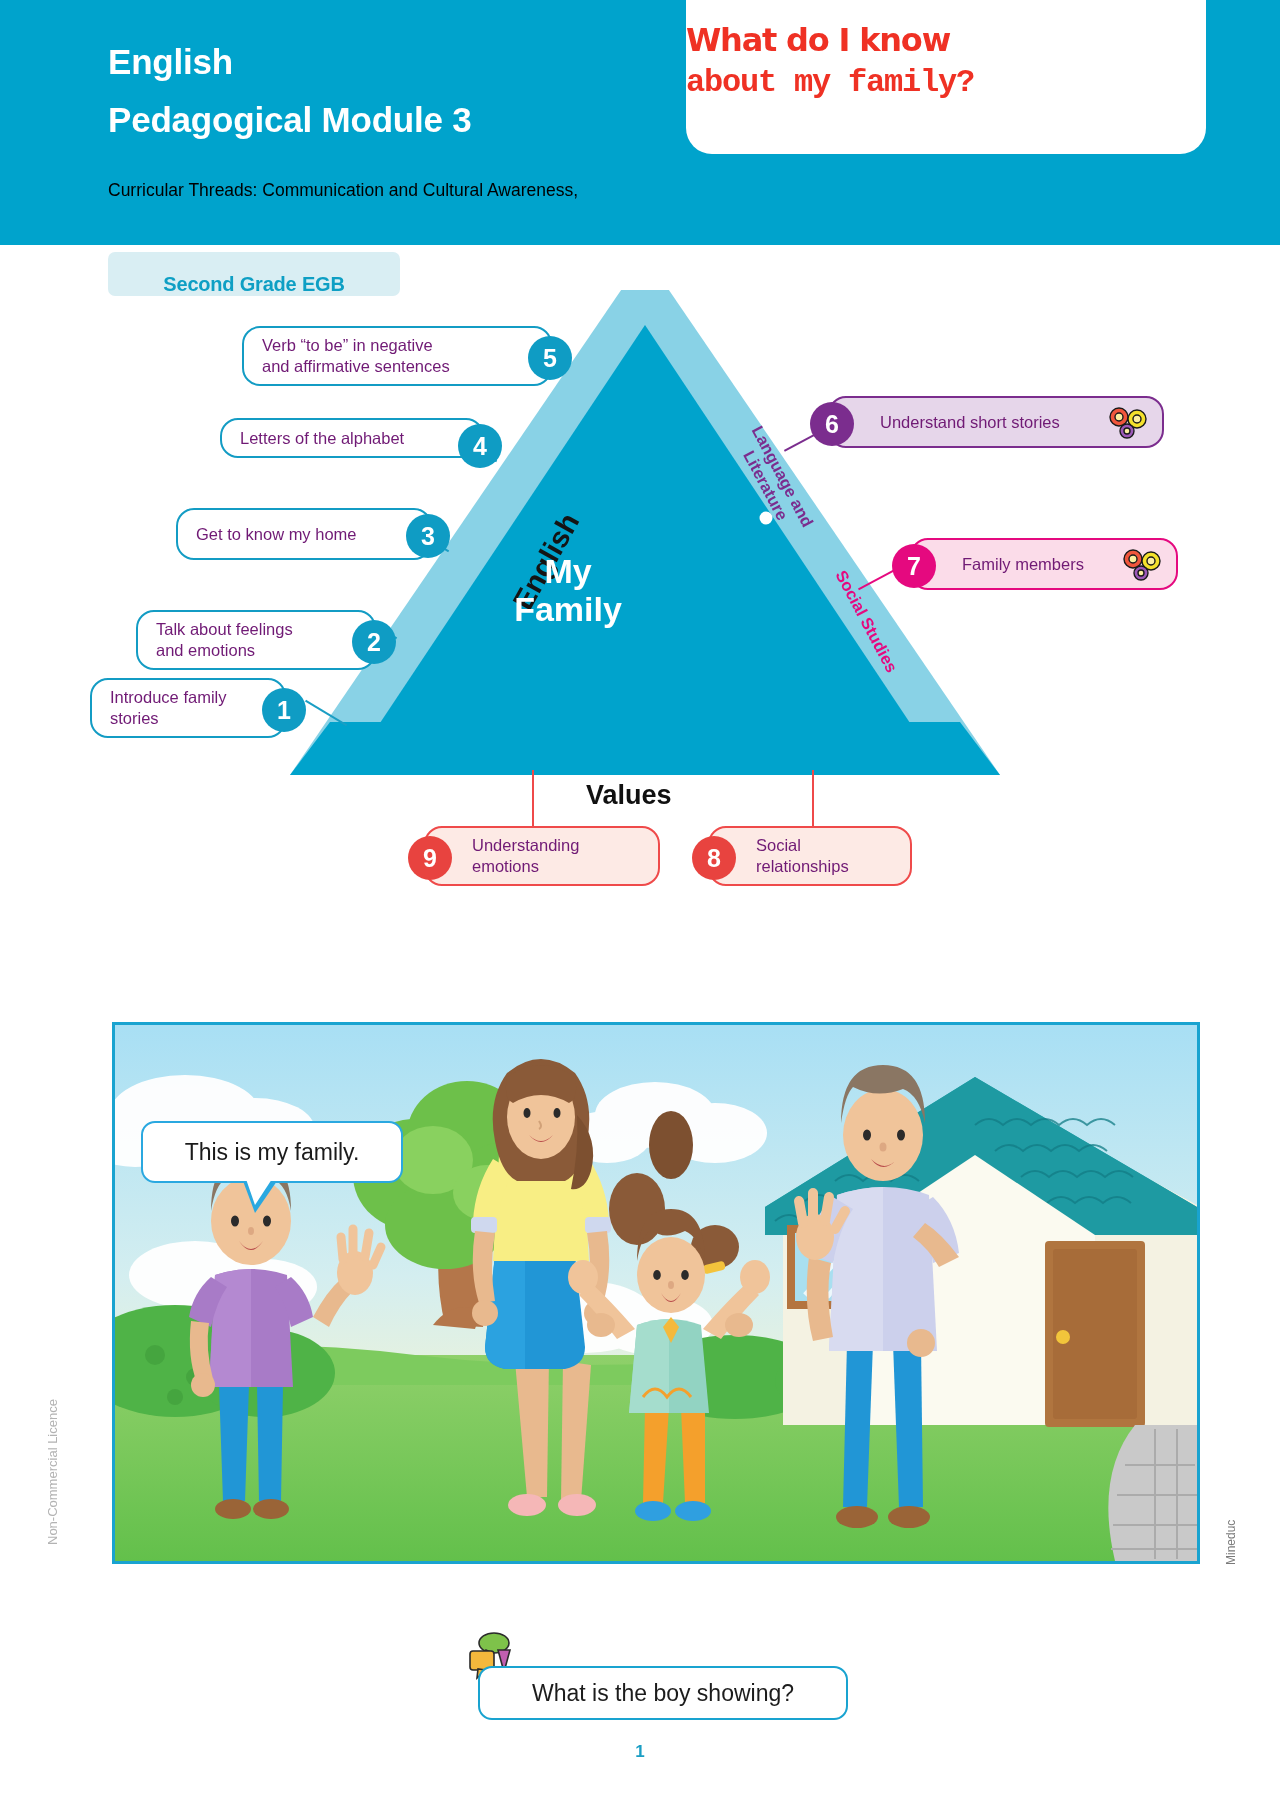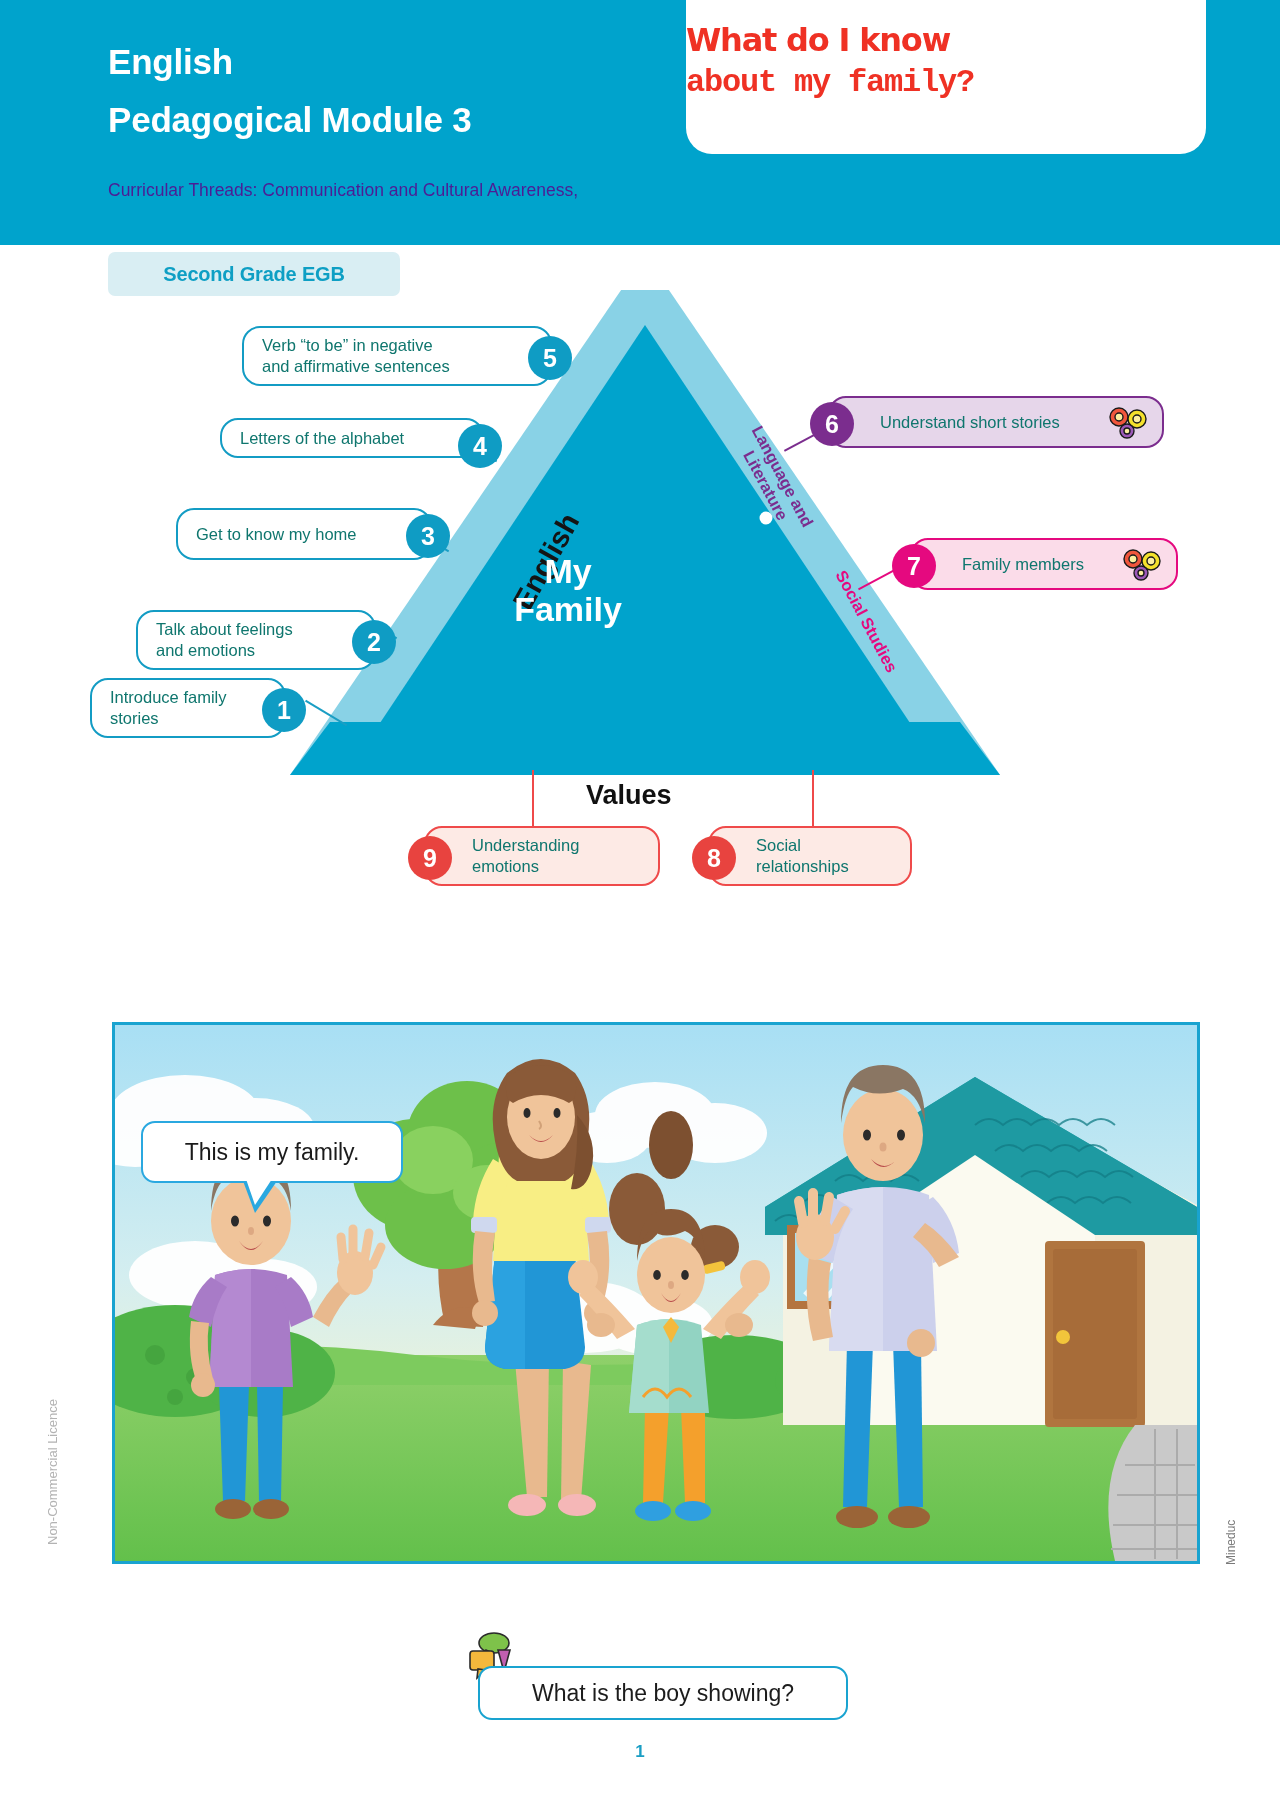--- a/index.html
+++ b/index.html
@@ -28,30 +28,30 @@
   }
   #title-card-text {
     position: absolute; left: 0; right: 16px; top: 46px;
     color: #ef3124;
     font-size: 32px; font-weight: bold; line-height: 1.3;
     font-family: "DejaVu Sans", sans-serif; letter-spacing: -1.2px;
   }
   #title-card-text .l2 { display: block; font-family: Liberation Mono, monospace; }
   #threads {
     position: absolute; left: 108px; top: 178px;
-    color: #4c1d95; font-size: 17.5px; line-height: 1.45; max-width: 980px;
+    color: #000000; font-size: 17.5px; line-height: 1.45; max-width: 980px;
   }
   #threads .l2 { display: block; }
 
   
   #grade-badge {
     position: absolute; left: 108px; top: 252px;
     width: 292px; height: 44px; background: #d9eef3;
     border-radius: 7px;
-    display: flex; align-items: center; justify-content: center;
+    display: flex; align-items: flex-end; justify-content: center;
     color: #0e9fc4; font-size: 20px; font-weight: bold; letter-spacing: -0.2px;
   }
 
   
   #diagram { position: absolute; left: 0; top: 290px; width: 1280px; height: 690px; }
   #triangle-svg { position: absolute; left: 0; top: 0; }
 
   .tri-label {
     position: absolute; font-weight: bold; white-space: nowrap;
   }
@@ -79,21 +79,21 @@
   }
   #center-text .l2 { display: block; }
 
   
   .callout {
     position: absolute; display: flex; align-items: center;
     border-radius: 18px; border: 2.2px solid; height: 56px;
     box-shadow: 3px 3px 0 rgba(0,0,0,0.0);
   }
   .callout .c-text {
-    font-size: 16.5px; color: #0f766e; line-height: 1.25; white-space: nowrap;
+    font-size: 16.5px; color: #701a75; line-height: 1.25; white-space: nowrap;
     font-family: "Liberation Sans", sans-serif;
   }
   .callout .c-text .l2 { display: block; }
   .bubble-num {
     position: absolute; width: 44px; height: 44px; border-radius: 50%;
     display: flex; align-items: center; justify-content: center;
     color: #fff; font-size: 25px; font-weight: bold; z-index: 5;
   }
   
   .cb-blue { border-color: #139cc4; background: #ffffff; }

